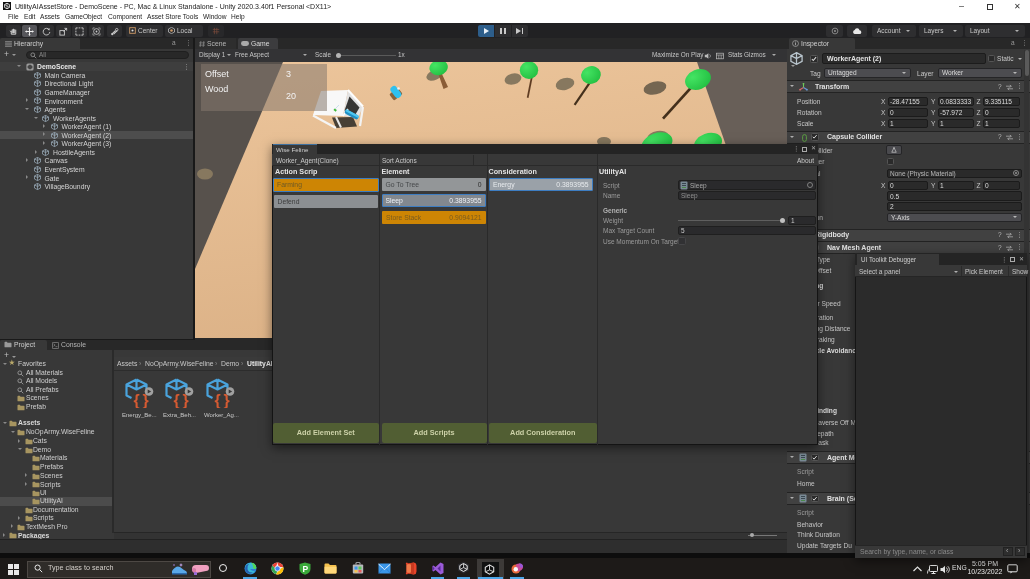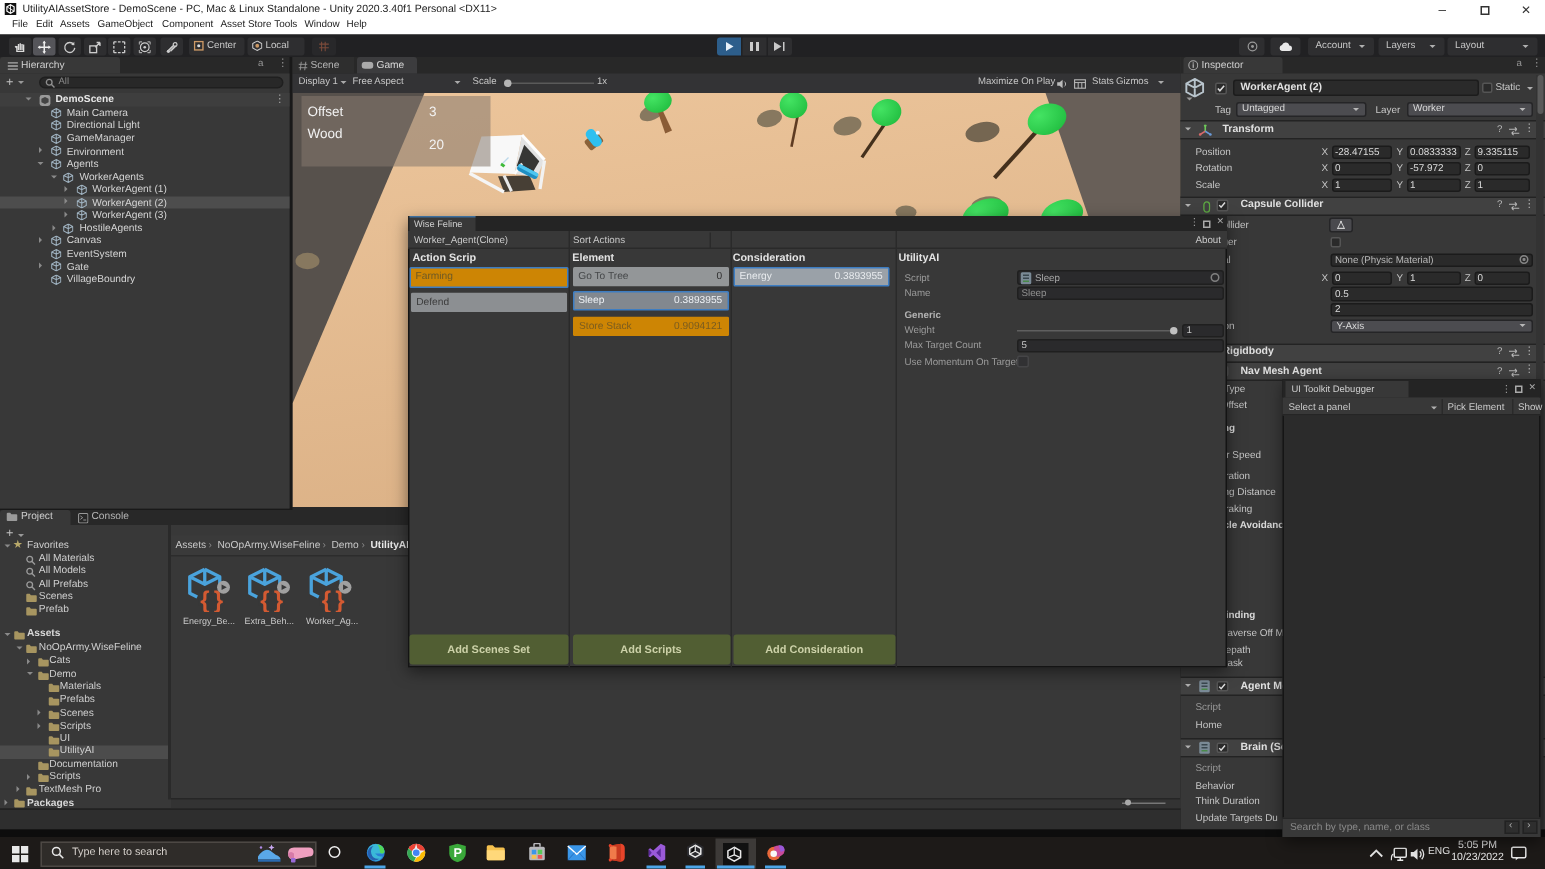--- a/index.html
+++ b/index.html
@@ -696,21 +696,21 @@
 <div class="ab" style="left:678.0px;top:220.3px;width:104px;height:1px;background:#5f5f5f"></div>
 <div class="ab" style="left:780.0px;top:218.0px;width:5px;height:5px;border-radius:50%;background:#c0c0c0"></div>
 <div class="ab" style="left:788px;top:215.5px;width:28px;height:9.5px;background:#2a2a2c;border:1px solid #1f1f1f;border-radius:2px;"></div>
 <div class="t" style="left:791px;top:216.7px;font-size:6.5px;color:#c8c8c8;font-weight:normal;">1</div>
 <div class="t" style="left:603px;top:227px;font-size:6.5px;color:#9b9b9b;font-weight:normal;">Max Target Count</div>
 <div class="ab" style="left:678px;top:225.8px;width:138px;height:9.5px;background:#2a2a2c;border:1px solid #1f1f1f;border-radius:2px;"></div>
 <div class="t" style="left:681px;top:227px;font-size:6.5px;color:#c8c8c8;font-weight:normal;">5</div>
 <div class="t" style="left:603px;top:238px;font-size:6.5px;color:#9b9b9b;font-weight:normal;">Use Momentum On Target</div>
 <div class="ab" style="left:678px;top:237px;width:8px;height:8px;background:#313133;border:1px solid #454547;border-radius:1.5px;"></div>
 <div class="ab" style="left:273px;top:422.5px;width:105.5px;height:20px;background:#515e33;border-radius:2px;"></div>
-    <div class="t" style="left:325.75px;top:428.5px;font-size:7.3px;color:#ccd1a8;font-weight:bold;transform:translateX(-50%);">Add Scenes Set</div>
+    <div class="t" style="left:325.75px;top:428.5px;font-size:7.3px;color:#ccd1a8;font-weight:bold;transform:translateX(-50%);">Add Element Set</div>
 <div class="ab" style="left:381.5px;top:422.5px;width:105px;height:20px;background:#515e33;border-radius:2px;"></div>
     <div class="t" style="left:434.0px;top:428.5px;font-size:7.3px;color:#ccd1a8;font-weight:bold;transform:translateX(-50%);">Add Scripts</div>
 <div class="ab" style="left:489px;top:422.5px;width:107.5px;height:20px;background:#515e33;border-radius:2px;"></div>
     <div class="t" style="left:542.75px;top:428.5px;font-size:7.3px;color:#ccd1a8;font-weight:bold;transform:translateX(-50%);">Add Consideration</div>
 </div>
 <div class="ab" style="left:0;top:0;width:0;height:0;z-index:60">
 <div class="ab" style="left:855px;top:253px;width:172px;height:304.5px;background:#2b2b2b;border:1px solid #151515;box-shadow:0 3px 10px rgba(0,0,0,0.5);"></div>
 <div class="ab" style="left:855px;top:253px;width:172px;height:12px;background:#242424;"></div>
 <div class="ab" style="left:857px;top:254px;width:82px;height:11px;background:#383838;"></div>
 <div class="t" style="left:861px;top:255.8px;font-size:6.3px;color:#cfcfcf;font-weight:normal;">UI Toolkit Debugger</div>
@@ -737,21 +737,21 @@
 <rect x="0" y="0" width="5" height="5" fill="#e8e8e8"></rect>
       <rect x="6" y="0" width="5" height="5" fill="#e8e8e8"></rect>
 <rect x="0" y="6" width="5" height="5" fill="#e8e8e8"></rect>
       <rect x="6" y="6" width="5" height="5" fill="#e8e8e8"></rect>
     </svg>
 <div class="ab" style="left:27px;top:560.5px;width:184px;height:17px;background:#2f2c29;border:1px solid #4d4844;"></div>
 <svg class="ab" style="left:34px;top:564px" width="9" height="9" viewBox="0 0 9 9">
 <circle cx="3.6" cy="3.6" r="2.6" stroke="#e8e8e8" stroke-width="1" fill="none"></circle>
       <line x1="5.6" y1="5.6" x2="8.2" y2="8.2" stroke="#e8e8e8" stroke-width="1"></line>
     </svg>
-<div class="t" style="left:48px;top:564px;font-size:7.2px;color:#d5d0cb;font-weight:normal;">Type here to search</div>
+<div class="t" style="left:48px;top:564px;font-size:7.2px;color:#d5d0cb;font-weight:normal;">Type class to search</div>
 <svg class="ab" style="left:168px;top:561px" width="42" height="16" viewBox="0 0 42 16">
 <path d="M4 10 Q8 4 12 6 L16 9 Q19 10 19 12 L4 12 Z" fill="#5aa8e8"></path>
 <path d="M4 12 L19 12 L19 13.5 L4 13.5 Z" fill="#2a6ab0"></path>
 <circle cx="6" cy="4" r="0.8" fill="#b08ae8"></circle>
       <path d="M13 2 l0.6 1.4 l1.4 0.6 l-1.4 0.6 l-0.6 1.4 l-0.6 -1.4 l-1.4 -0.6 l1.4 -0.6 Z" fill="#c8a8f0"></path>
 <path d="M24 8 Q24 4 28 4 L38 4 Q41 4 41 7 Q41 10 38 10 L28 12 Q24 12 24 8 Z" fill="#f0a0c0"></path>
 <path d="M24 8 Q26 6 28 8 L28 12 Q24 12 24 8 Z" fill="#d87aa8"></path>
 <rect x="26" y="11" width="3" height="3" rx="0.6" fill="#9a6ad8"></rect>
     </svg>
 <div class="ab" style="left:219px;top:564px;width:8px;height:8px;border-radius:50%;border:1.6px solid #f0f0f0"></div>

